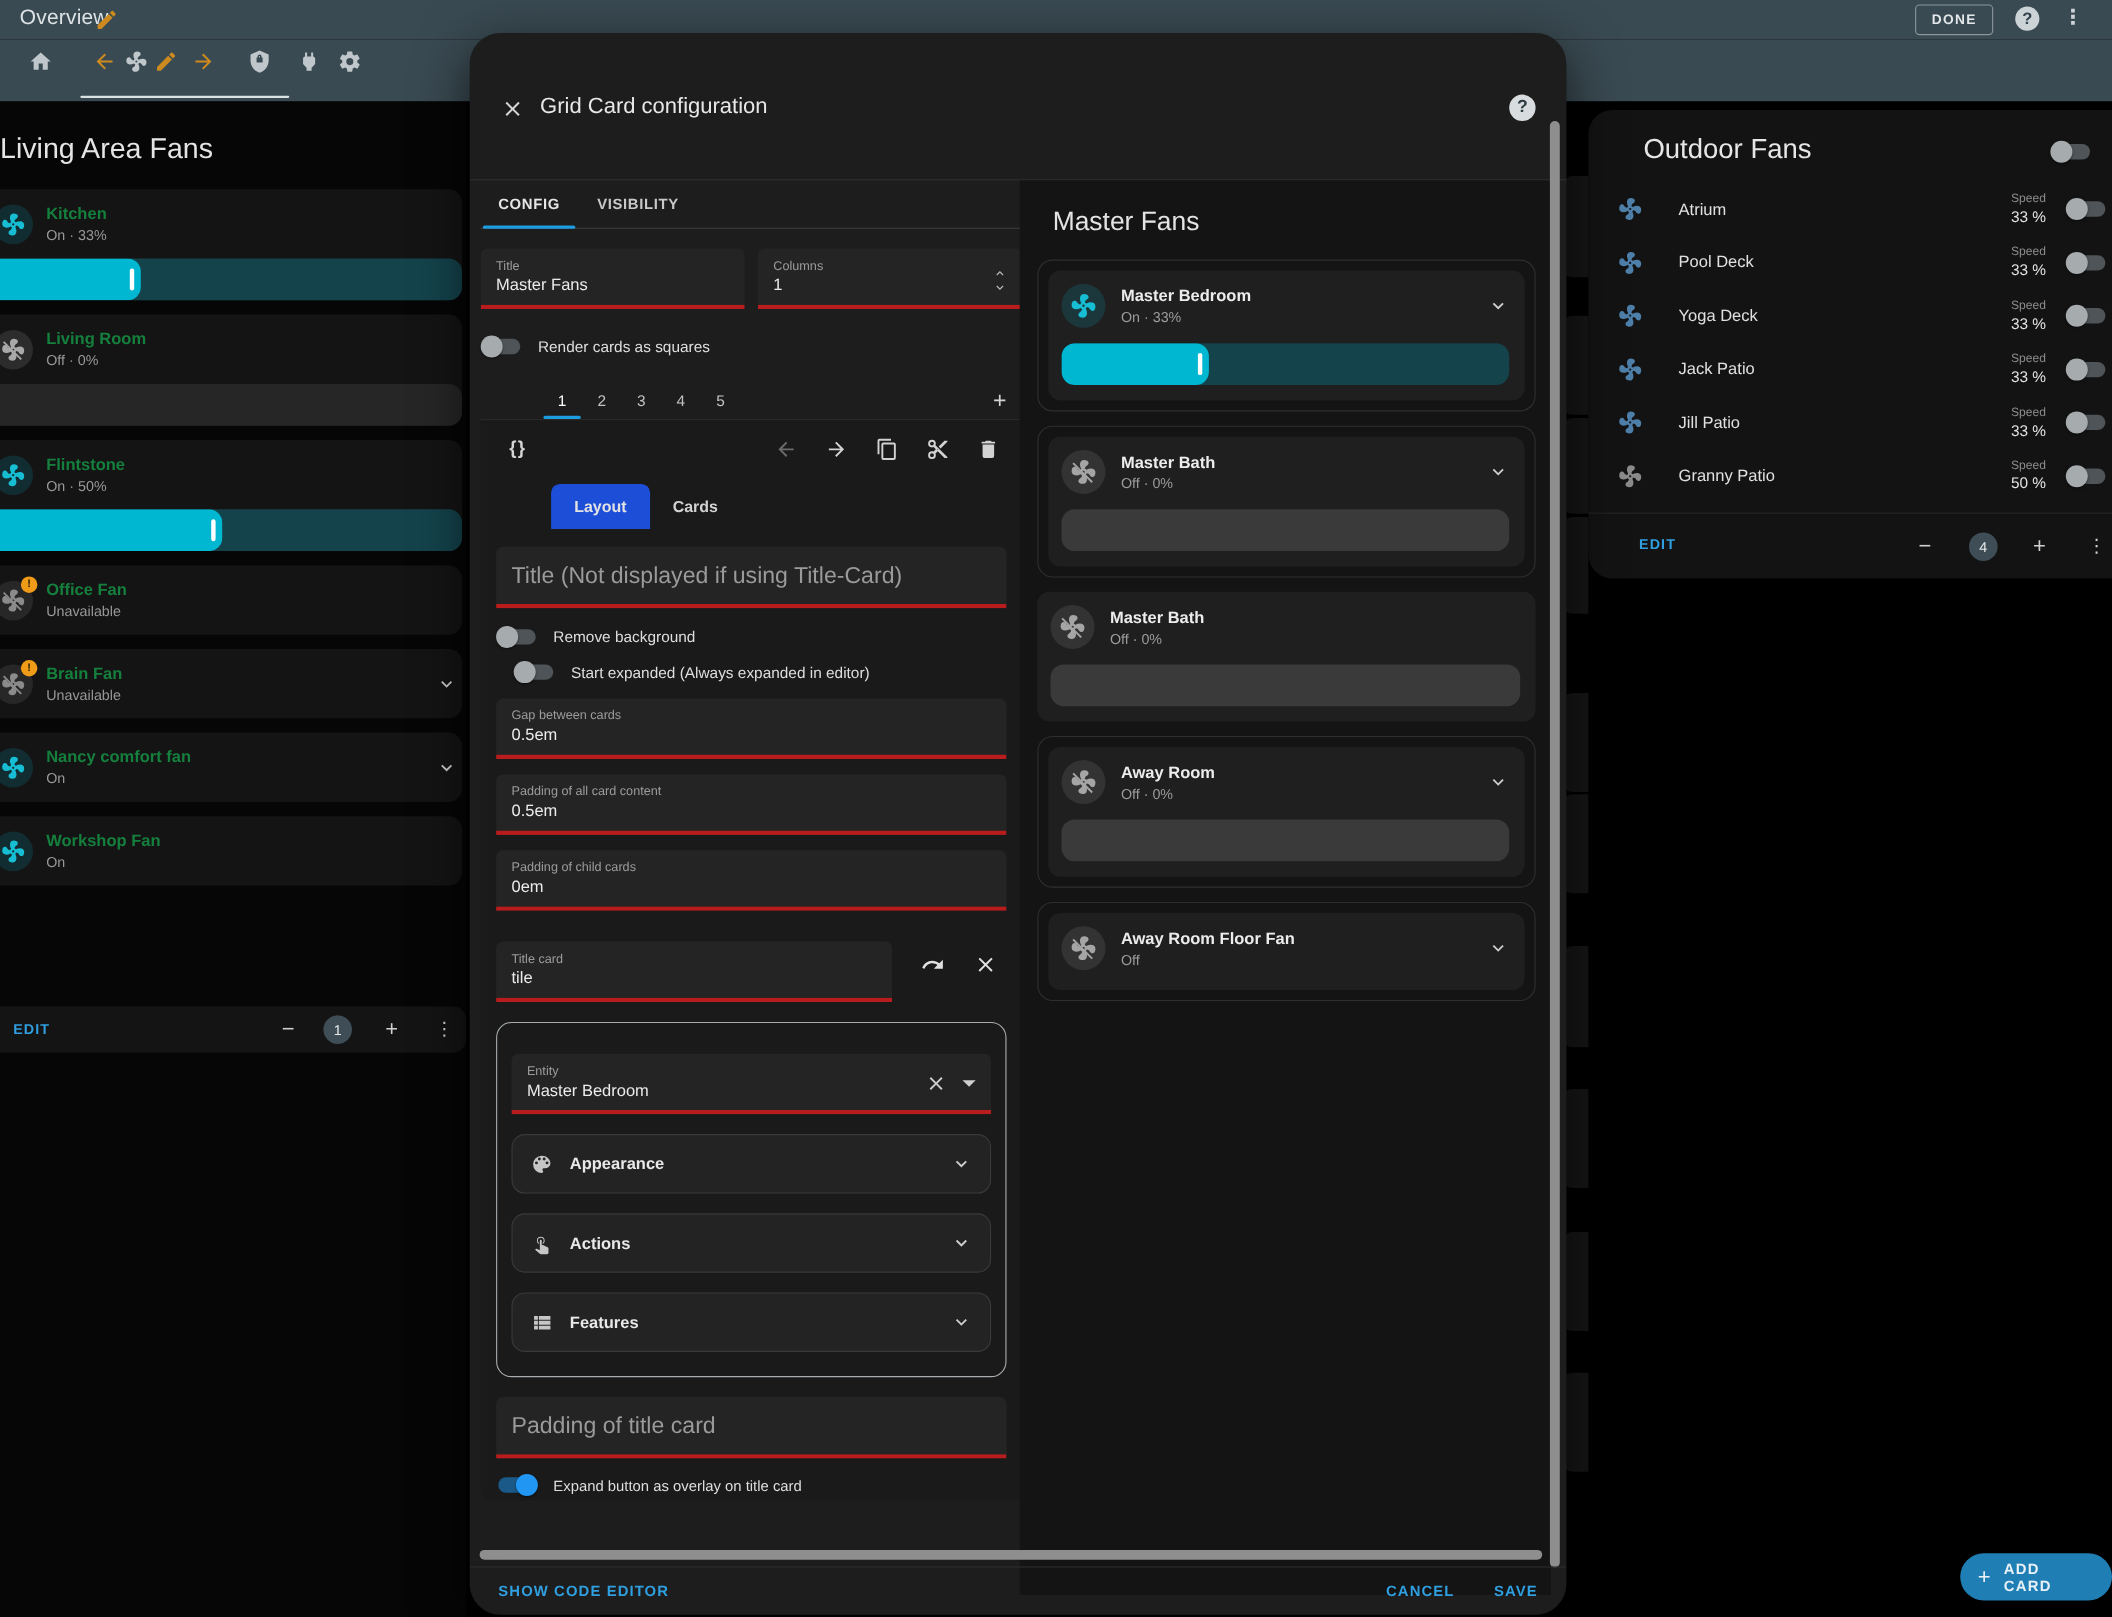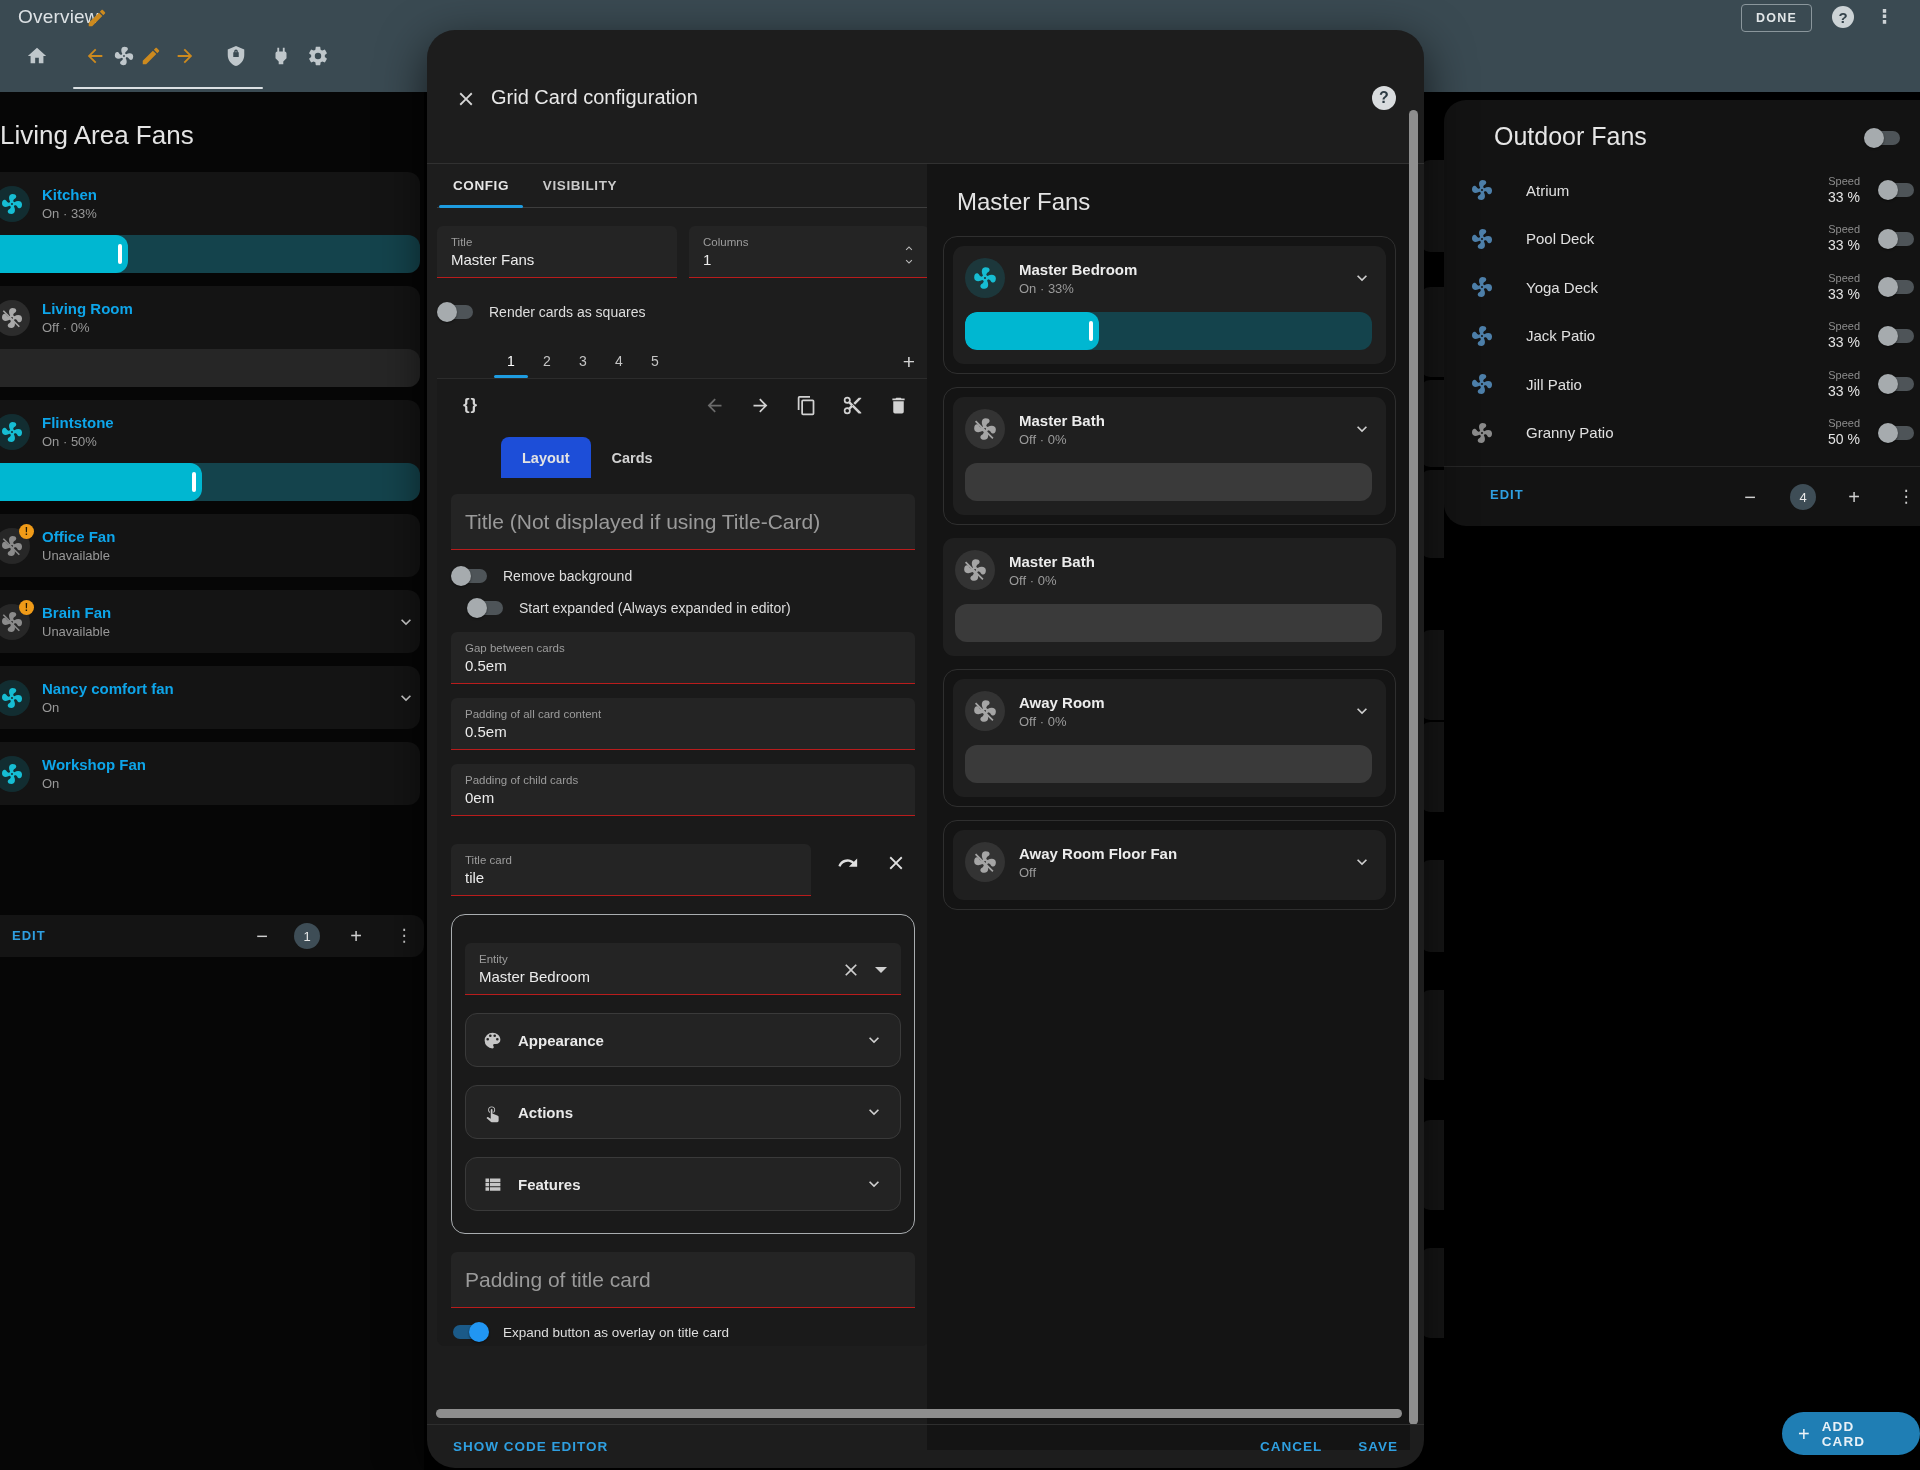--- a/index.html
+++ b/index.html
@@ -29,21 +29,21 @@
   .fan-card{position:relative;background:#141414;border-radius:12px;margin-bottom:13px;}
   .fan-row{display:flex;align-items:center;padding:13px 10px 13px 10px;min-height:36px;}
   .fan-avatar{flex:0 0 36px;width:36px;height:36px;border-radius:50%;display:flex;align-items:center;justify-content:center;position:relative;}
   .fan-avatar svg{width:24px;height:24px;fill:currentColor;}
   .fan-avatar.on{background:rgba(12,182,207,.16);color:#16bdd3;}
   .fan-avatar.off{background:#2c2c2c;color:#a9a9a9;}
   .fan-avatar.unavailable{background:#272727;color:#8b8b8b;}
   .warn-badge{position:absolute;right:-4px;top:-4px;width:15px;height:15px;border-radius:50%;background:#f09b18;
     color:#231a05;font-size:10px;font-weight:700;display:flex;align-items:center;justify-content:center;}
   .fan-texts{margin-left:12px;flex:1;min-width:0;}
-  .fan-name{font-size:15px;font-weight:600;color:#0ea5e9;line-height:19px;}
+  .fan-name{font-size:15px;font-weight:600;color:#15803d;line-height:19px;}
   .fan-status{font-size:13px;color:#989898;line-height:17px;margin-top:1px;}
   .row-chev{flex:0 0 20px;color:#cfcfcf;width:20px;height:20px;margin-right:-6px;}
   .row-chev svg{width:20px;height:20px;fill:currentColor;}
   .slider{position:relative;height:38px;border-radius:12px;overflow:hidden;margin:0 0 12px 0;}
   .slider .fill{position:absolute;left:0;top:0;bottom:0;border-radius:0 12px 12px 0;}
   .slider .handle{position:absolute;top:9px;width:4px;height:20px;border-radius:2px;background:#fff;}
   #left-footer{position:absolute;left:0;top:823px;width:424px;height:42px;background:#141414;border-radius:0 12px 12px 0;}
   .edit-link{position:absolute;left:12px;top:13px;color:#2f9fe0;font-size:13px;font-weight:700;letter-spacing:1px;}
   .count-badge{position:absolute;width:26px;height:26px;border-radius:50%;background:#3e4d56;color:#e8e8e8;
     font-size:13px;display:flex;align-items:center;justify-content:center;top:8px;}
@@ -63,21 +63,21 @@
     color:#2c3a42;font-weight:700;font-size:16px;display:flex;align-items:center;justify-content:center;}
   #dlg-divider-top{position:absolute;left:0;top:133px;width:100%;height:1px;background:#313131;}
 
   #cfg-col{position:absolute;left:10px;top:134px;width:492px;}
   #cfg-tabs{display:flex;height:43px;border-bottom:1px solid #3d3d3d;}
   .cfg-tab{width:88px;text-align:center;font-size:13.5px;font-weight:700;letter-spacing:.6px;color:#e6e6e6;
     padding-top:14px;position:relative;}
   .cfg-tab.inactive{color:#c9c9c9;font-weight:600;width:110px;}
   .cfg-tab.active:after{content:"";position:absolute;left:2px;right:2px;bottom:-1px;height:3px;background:#1e9ce0;border-radius:2px;}
 
-  .field{background:#242424;border-radius:6px 6px 0 0;border-bottom:1px solid #b91c1c;padding:9px 14px 7px;position:relative;}
+  .field{background:#242424;border-radius:6px 6px 0 0;border-bottom:4px solid #b91c1c;padding:9px 14px 7px;position:relative;}
   .field .lbl{font-size:11.5px;color:#9c9c9c;line-height:15px;}
   .field .val{font-size:15px;color:#ebebeb;line-height:20px;}
   .field.placeholder{height:56px;box-sizing:border-box;display:flex;align-items:center;padding-top:0;padding-bottom:0;}
   .field.placeholder .lbl{font-size:21px;color:#9a9a9a;}
 
   #row-title-cols{display:flex;gap:12px;margin-top:18px;}
   #field-title{flex:0 0 212px;}
   #field-cols{flex:1;}
   .stepper{position:absolute;right:12px;top:16px;width:16px;height:26px;color:#b9b9b9;}
   .stepper svg{width:16px;height:13px;display:block;fill:currentColor;}

